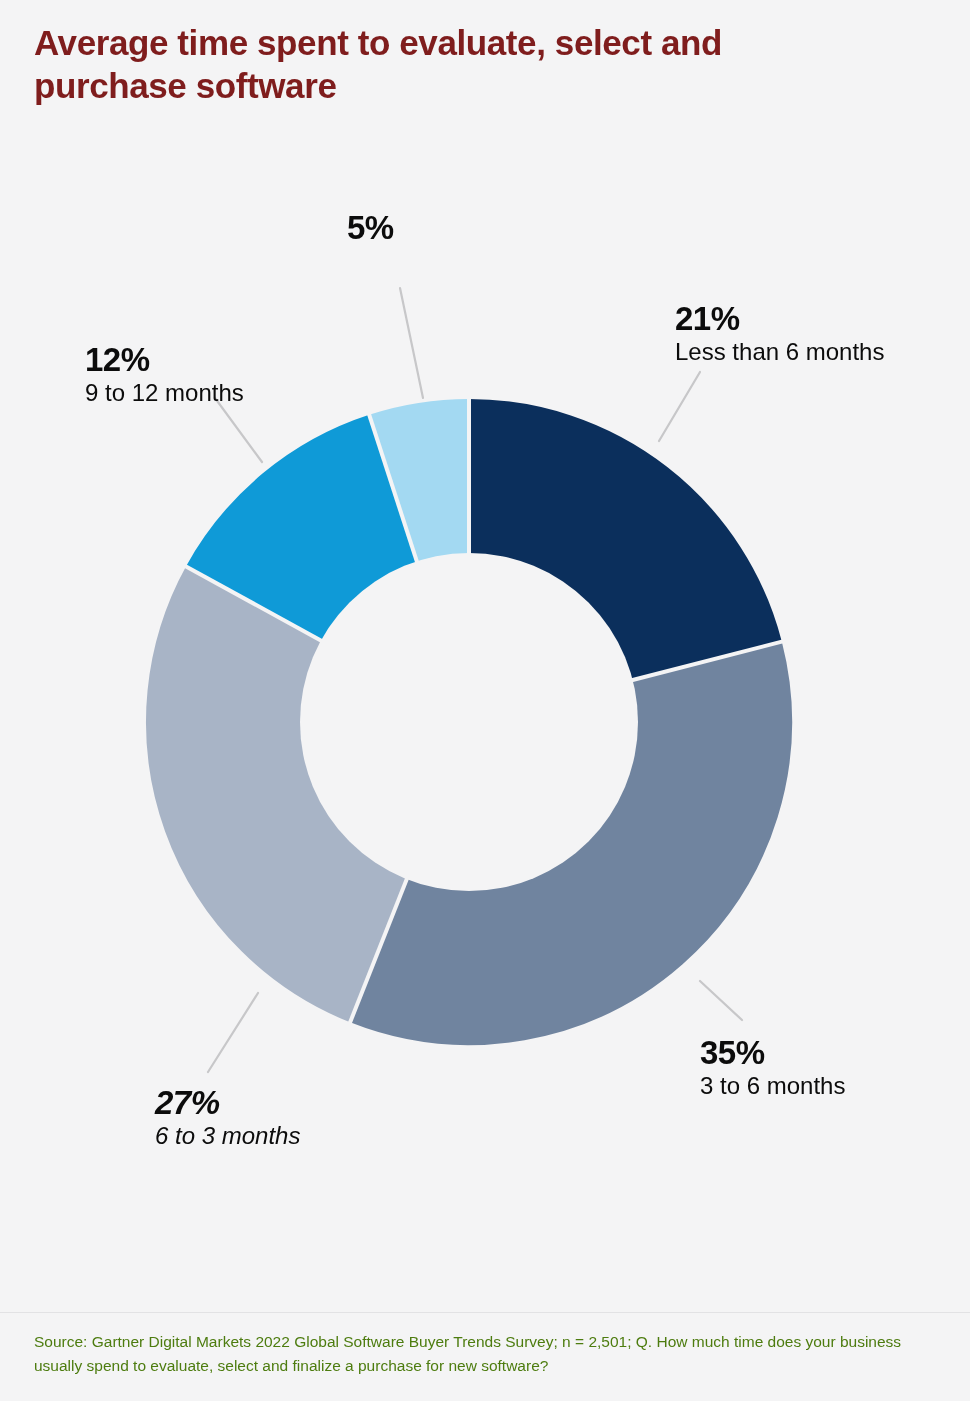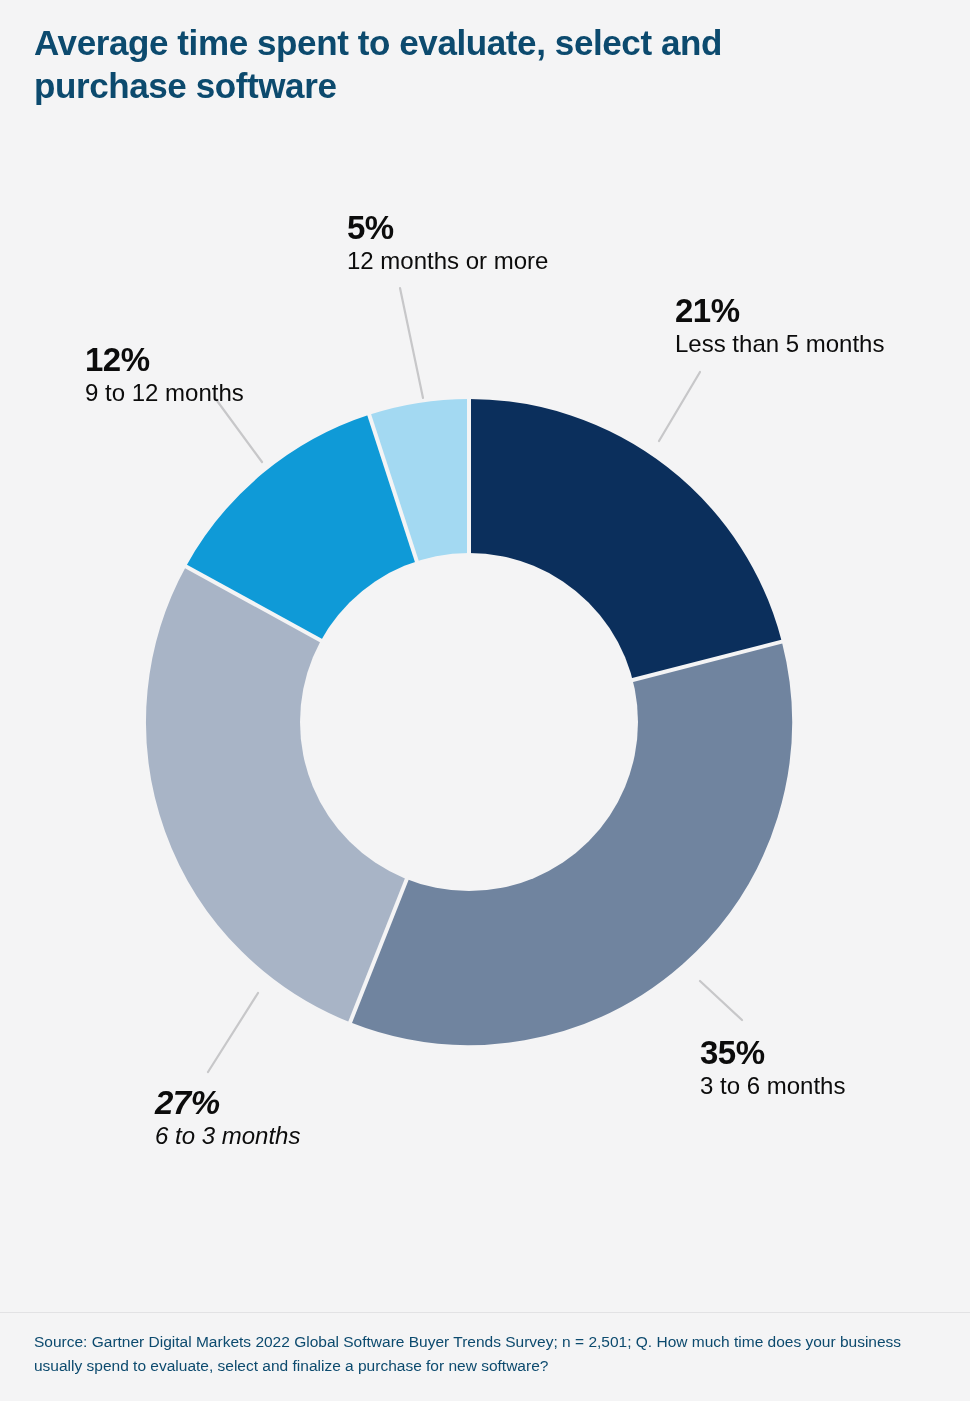--- a/index.html
+++ b/index.html
@@ -21,21 +21,21 @@
     height: 1401px;
     box-sizing: border-box;
   }
 
   
   .title {
     position: absolute;
     left: 34px;
     top: 22px;
     width: 880px;
-    color: #0c4a6e;
+    color: #7f1d1d;
     font-size: 35px;
     line-height: 1.22;
     font-weight: 700;
     letter-spacing: -0.4px;
     white-space: pre-line;
   }
 
   
   .chart-wrap {
     position: absolute;
@@ -65,39 +65,39 @@
   .callout .desc {
     font-size: 24px;
     font-weight: 400;
     line-height: 1.2;
     display: block;
     white-space: nowrap;
   }
 
   .c-12mo   { left: 347px; top: 210px; }
   .c-9to12  { left: 85px;  top: 300px; margin-top: 42px; }
-  .c-less3  { left: 675px; top: 293px; }
+  .c-less3  { left: 675px; top: 301px; }
   .c-3to6   { left: 700px; top: 1035px; }
   .c-6to9   { left: 155px; top: 1085px; font-style: italic; }
 
   
   .source-rule {
     position: absolute;
     left: 0;
     top: 1312px;
     width: 970px;
     height: 1px;
     background: #e2e2e4;
   }
   .source {
     position: absolute;
     left: 34px;
     top: 1330px;
     width: 905px;
-    color: #0c4a6e;
+    color: #4d7c0f;
     font-size: 15.5px;
     line-height: 1.55;
   }
 </style>
 </head>
 <body>
 
 <div class="page">
 
   <div class="title">Average time spent to evaluate, select and
@@ -128,31 +128,30 @@
           <line x1="407.91" y1="876.31" x2="349.36" y2="1024.18"></line>
           <line x1="323.57" y1="642.05" x2="184.20" y2="565.43"></line>
           <line x1="417.72" y1="564.16" x2="368.57" y2="412.91"></line>
         </g>
 
       <circle cx="469" cy="722" r="169" fill="#f4f4f5"></circle>
     </svg>
 
     <div class="callout c-12mo">
       <span class="pct">5%</span>
-      <span class="desc">12 months or more</span>
     </div>
 
     <div class="callout c-9to12">
       <span class="pct">12%</span>
       <span class="desc">9 to 12 months</span>
     </div>
 
     <div class="callout c-less3">
       <span class="pct">21%</span>
-      <span class="desc">Less than 5 months</span>
+      <span class="desc">Less than 6 months</span>
     </div>
 
     <div class="callout c-3to6">
       <span class="pct">35%</span>
       <span class="desc">3 to 6 months</span>
     </div>
 
     <div class="callout c-6to9">
       <span class="pct">27%</span>
       <span class="desc">6 to 3 months</span>

